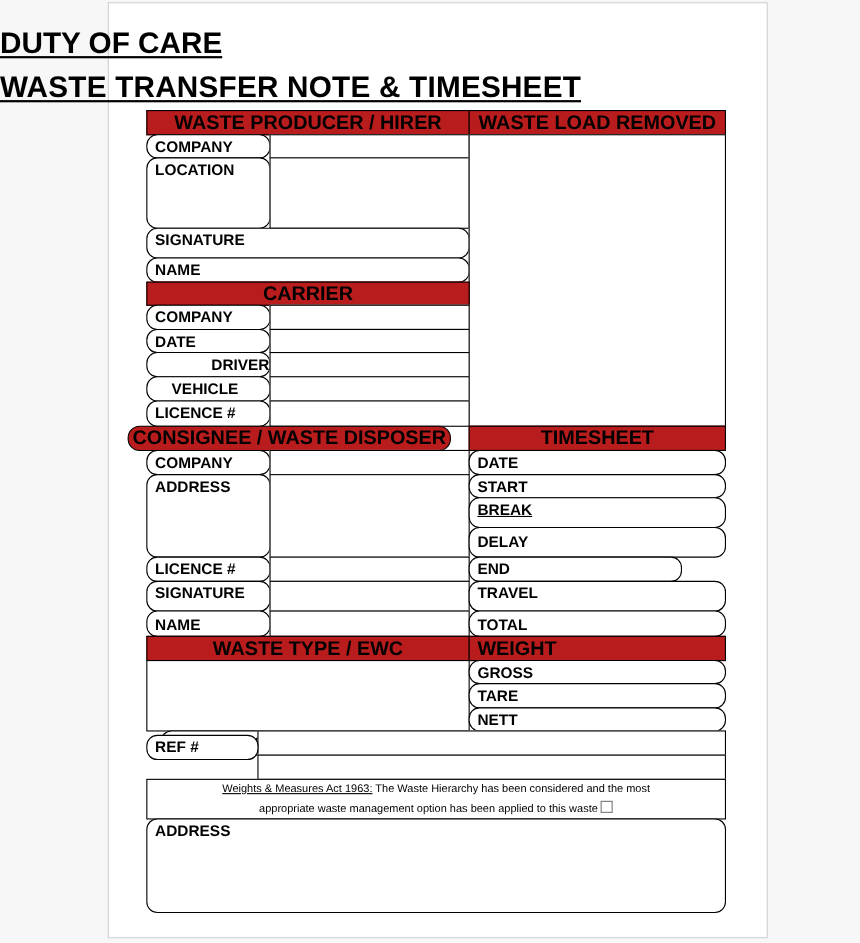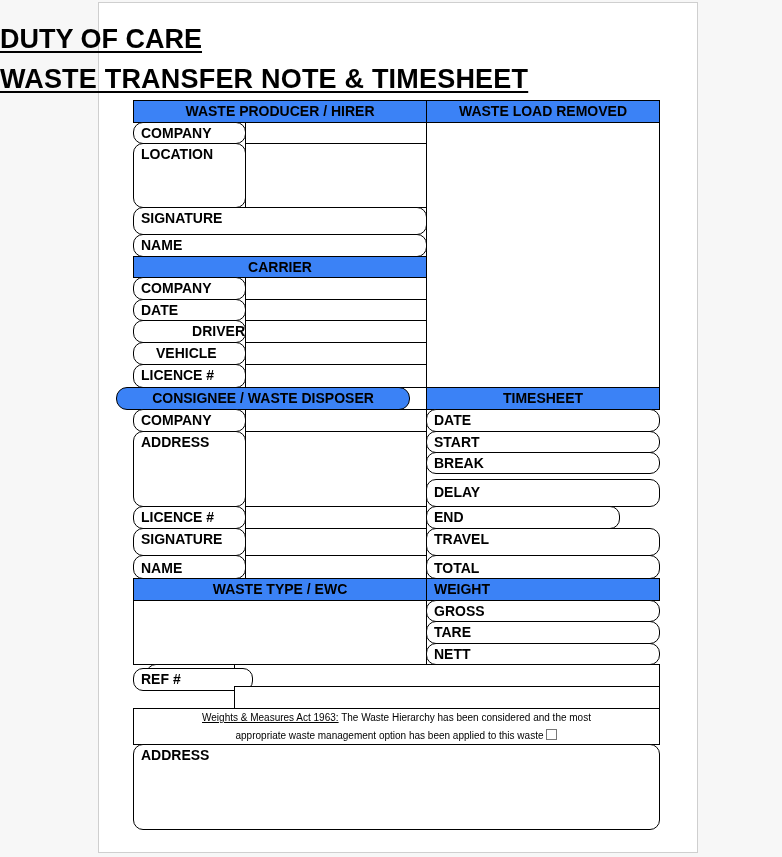--- a/index.html
+++ b/index.html
@@ -2,21 +2,21 @@
 <html><head>
 <meta charset="utf-8">
 <style>
   html, body { margin:0; padding:0; }
   body { width:782px; height:857px; background:#f7f7f7; position:relative; overflow:hidden; font-family:"Liberation Sans", "DejaVu Sans", sans-serif; }
   .page { position:absolute; left:98px; top:2px; width:600px; height:851px; background:#fff; border:1px solid #cfcfcf; box-sizing:border-box; }
   .title { position:absolute; left:0; width:782px; text-align:left; font-weight:bold; color:#000; text-decoration:underline; text-decoration-thickness:2px; text-underline-offset:3px; }
   .t1 { top:24px; font-size:27px; }
   .t2 { top:64px; font-size:27px; letter-spacing:0.2px; }
   .cell { position:absolute; box-sizing:border-box; border:1px solid #000; background:#fff; }
-  .hdr { background:#3b82f6; font-weight:bold; font-size:14px; text-align:center; line-height:20px; }
+  .hdr { background:#b91c1c; font-weight:bold; font-size:18px; text-align:center; line-height:20px; }
   .hdr.left { text-align:left; padding-left:7px; }
   .lbl { font-weight:bold; font-size:14px; padding-left:7px; line-height:20px; color:#000;border-radius:10px; }
   .stmt { font-size:10px; text-align:center; line-height:18px; padding-top:0px; }
   .stmt u { font-weight:normal; }
   .cb { display:inline-block; width:9px; height:9px; border:1px solid #777; vertical-align:-1px; margin-left:3px; }
 </style>
 </head>
 <body>
 
 <div class="page"></div>
@@ -55,37 +55,37 @@
 <div class="cell lbl" style="left:133px;top:506px;width:113px;height:23px;">LICENCE #</div>
 <div class="cell" style="left:245px;top:506px;width:182px;height:23px;"></div>
 <div class="cell lbl" style="left:133px;top:528px;width:113px;height:28px;">SIGNATURE</div>
 <div class="cell" style="left:245px;top:528px;width:182px;height:28px;"></div>
 <div class="cell lbl" style="left:133px;top:555px;width:113px;height:24px;line-height:24px;">NAME</div>
 <div class="cell" style="left:245px;top:555px;width:182px;height:24px;"></div>
 
 <div class="cell hdr" style="left:426px;top:387px;width:234px;height:23px;">TIMESHEET</div>
 <div class="cell lbl" style="left:426px;top:409px;width:234px;height:23px;">DATE</div>
 <div class="cell lbl" style="left:426px;top:431px;width:234px;height:22px;">START</div>
-<div class="cell lbl" style="left:426px;top:452px;width:234px;height:22px;">BREAK</div>
+<div class="cell lbl" style="left:426px;top:452px;width:234px;height:28px;text-decoration:underline;">BREAK</div>
 <div class="cell lbl" style="left:426px;top:479px;width:234px;height:28px;line-height:24px;">DELAY</div>
 <div class="cell lbl" style="left:426px;top:506px;width:194px;height:23px;">END</div>
 <div class="cell lbl" style="left:426px;top:528px;width:234px;height:28px;">TRAVEL</div>
 <div class="cell lbl" style="left:426px;top:555px;width:234px;height:24px;line-height:24px;">TOTAL</div>
 
 <div class="cell hdr" style="left:133px;top:578px;width:294px;height:23px;">WASTE TYPE / EWC</div>
 <div class="cell" style="left:133px;top:600px;width:294px;height:65px;"></div>
 
 <div class="cell hdr left" style="left:426px;top:578px;width:234px;height:23px;">WEIGHT</div>
 <div class="cell lbl" style="left:426px;top:600px;width:234px;height:22px;">GROSS</div>
 <div class="cell lbl" style="left:426px;top:621px;width:234px;height:23px;">TARE</div>
 <div class="cell lbl" style="left:426px;top:643px;width:234px;height:22px;">NETT</div>
 
 <div class="cell lbl" style="left:146px;top:664px;width:102px;height:23px;">EWC CODES</div>
 <div class="cell" style="left:234px;top:664px;width:426px;height:23px;"></div>
-<div class="cell lbl" style="left:133px;top:668px;width:120px;height:23px;">REF #</div>
+<div class="cell lbl" style="left:133px;top:668px;width:102px;height:23px;">REF #</div>
 <div class="cell" style="left:234px;top:686px;width:426px;height:23px;"></div>
 
 <div class="cell stmt" style="left:133px;top:708px;width:527px;height:37px;">
   <div><u>Weights &amp; Measures Act 1963:</u><span> The Waste Hierarchy has been considered and the most</span></div>
   <div><span>appropriate waste management option has been applied to this waste</span><span class="cb"></span></div>
 </div>
 
 <div class="cell lbl" style="left:133px;top:744px;width:527px;height:86px;">
   <span>ADDRESS</span>
 </div>

